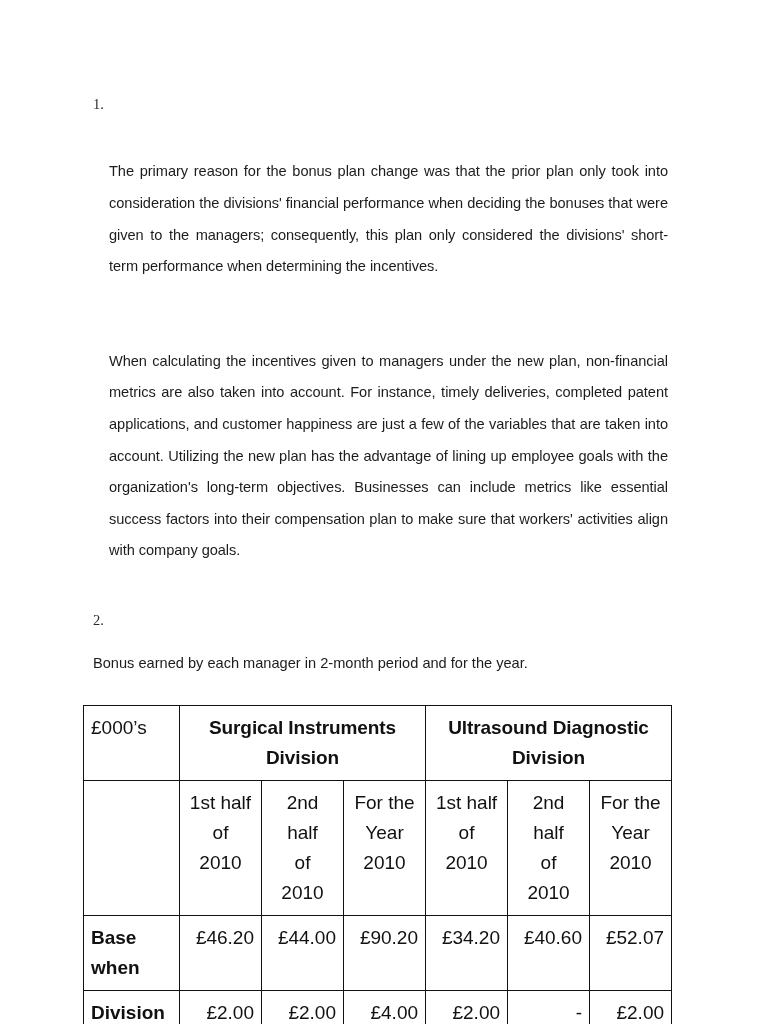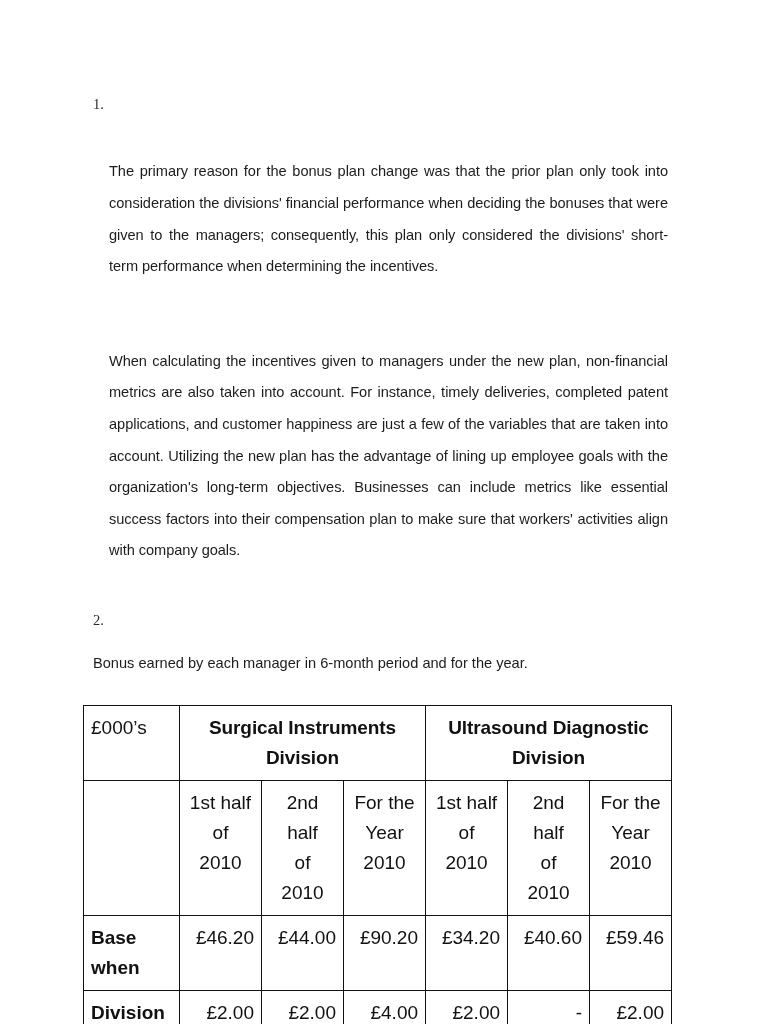--- a/index.html
+++ b/index.html
@@ -139,21 +139,21 @@
 
     <p class="body-para">The primary reason for the bonus plan change was that the prior plan only took into consideration the divisions' financial performance when deciding the bonuses that were given to the managers; consequently, this plan only considered the divisions' short-term performance when determining the incentives.</p>
     <div class="gap-between-paras"></div>
 
     <p class="body-para">When calculating the incentives given to managers under the new plan, non-financial metrics are also taken into account. For instance, timely deliveries, completed patent applications, and customer happiness are just a few of the variables that are taken into account. Utilizing the new plan has the advantage of lining up employee goals with the organization's long-term objectives. Businesses can include metrics like essential success factors into their compensation plan to make sure that workers' activities align with company goals.</p>
     <div class="gap-before-two"></div>
 
     <p class="list-number">2.</p>
     <div class="gap-after-two"></div>
 
-    <p class="caption-line">Bonus earned by each manager in 6-month period and for the year.</p>
+    <p class="caption-line">Bonus earned by each manager in 2-month period and for the year.</p>
 
   </div>
 
   <div class="table-wrap">
     <table class="fin">
       <colgroup>
         <col class="col-label">
         <col class="col-data">
         <col class="col-data">
         <col class="col-data">
@@ -218,21 +218,21 @@
         <tr class="h-row3">
           <td class="cell-rowlabel">
             <span class="subhead-line">Base</span>
             <span class="subhead-line">when</span>
           </td>
           <td class="cell-value">£46.20</td>
           <td class="cell-value">£44.00</td>
           <td class="cell-value">£90.20</td>
           <td class="cell-value">£34.20</td>
           <td class="cell-value">£40.60</td>
-          <td class="cell-value">£59.46</td>
+          <td class="cell-value">£52.07</td>
         </tr>
 
         <tr class="h-row4">
           <td class="cell-rowlabel">
             <span class="subhead-line">Division</span>
             <span class="subhead-line">adj.</span>
           </td>
           <td class="cell-value">£2.00</td>
           <td class="cell-value">£2.00</td>
           <td class="cell-value">£4.00</td>

